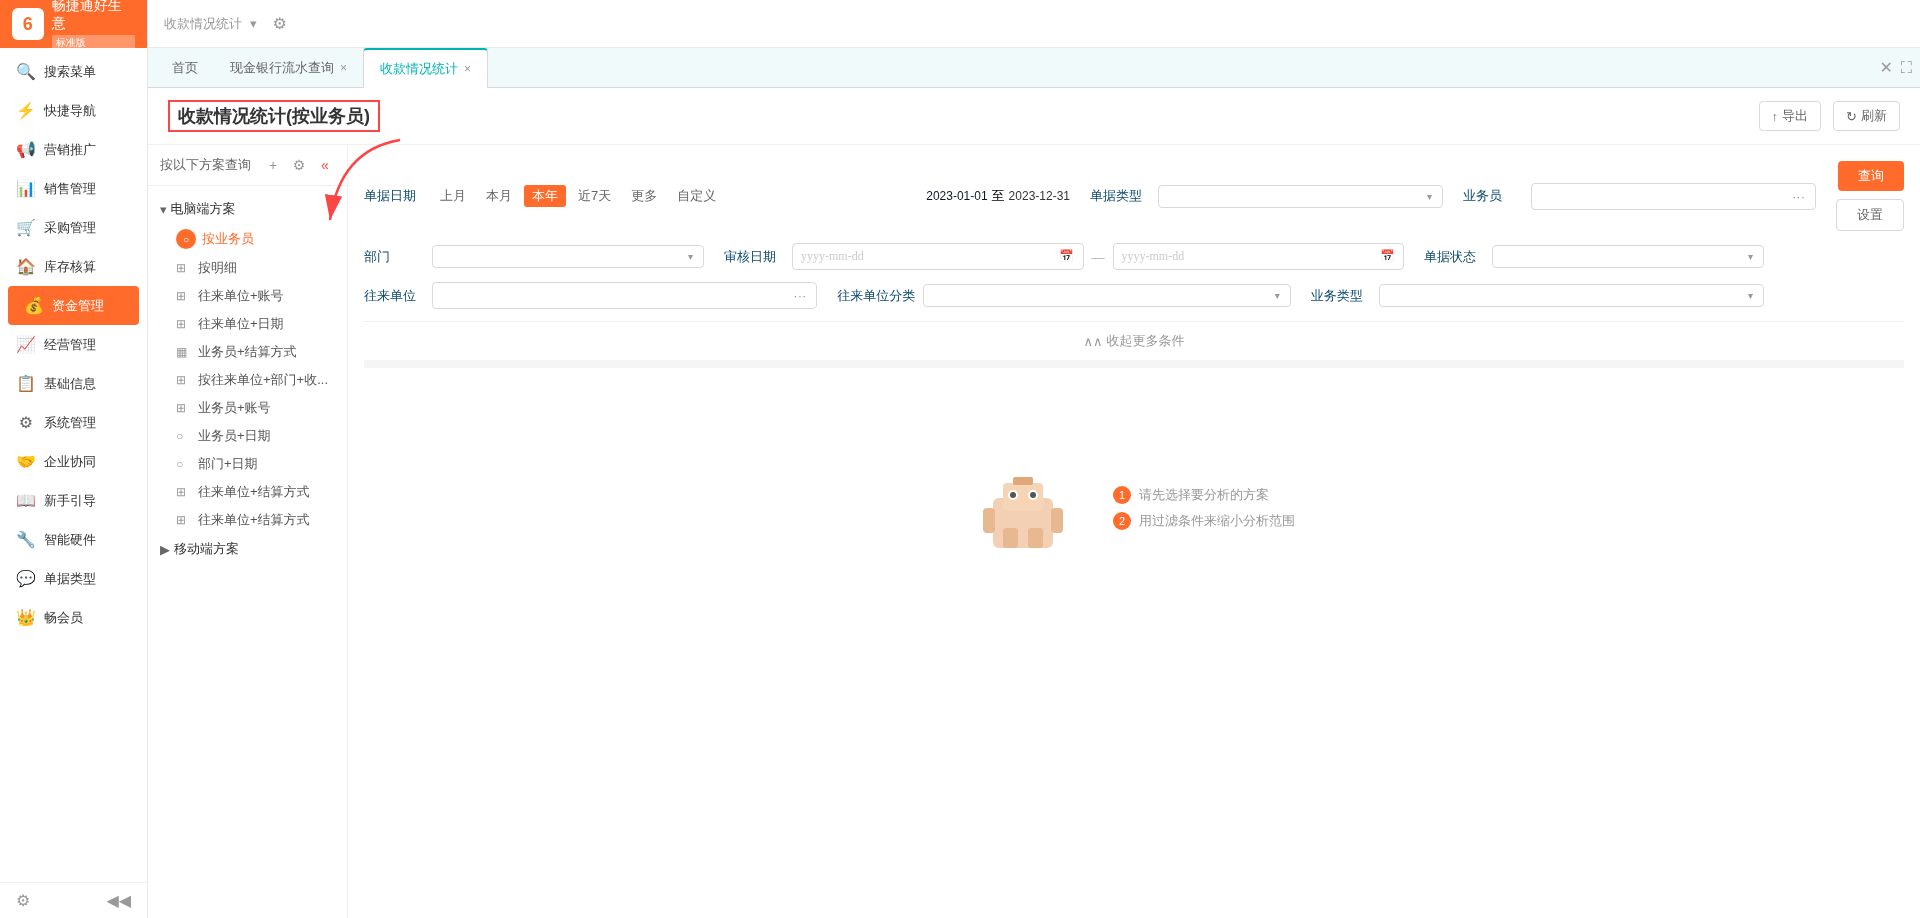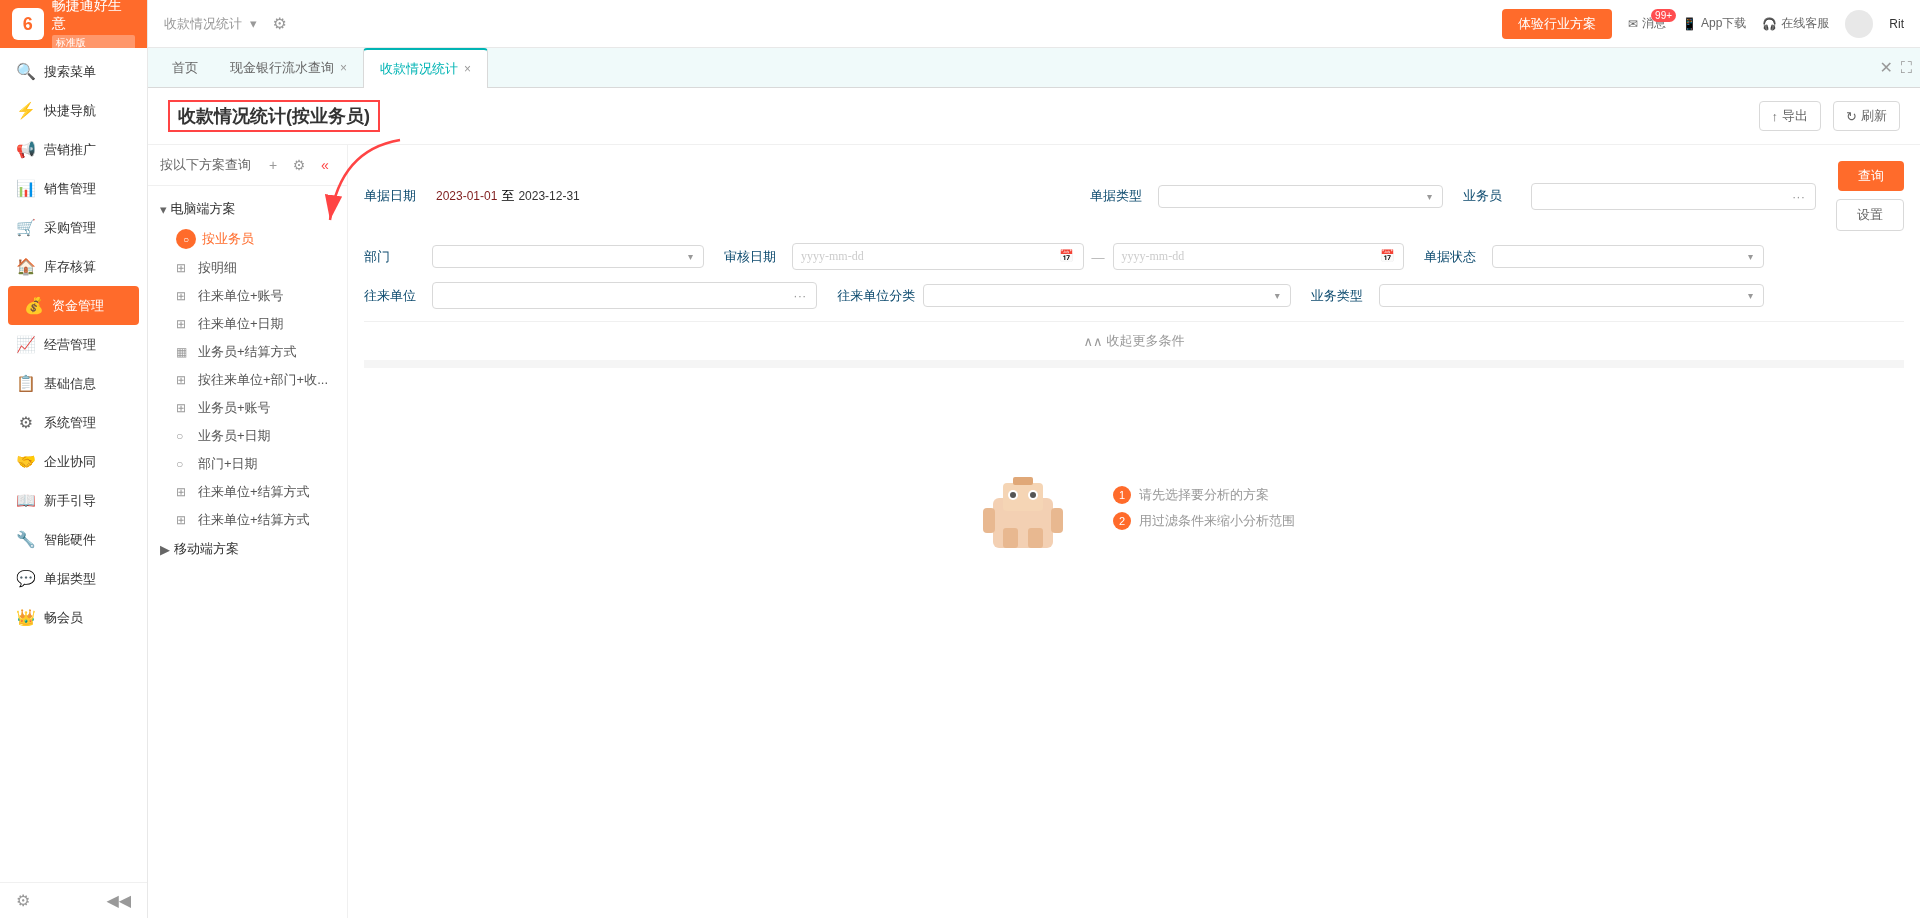--- a/index.html
+++ b/index.html
@@ -168,40 +168,20 @@
     <span style="color:#999;font-size:16px;cursor:pointer;">◀◀</span>
   </div>
 </div>
 
 <div class="header">
   <div class="header-left">
     <span style="color:#999;font-size:13px;">收款情况统计</span>
     <span style="color:#999;cursor:pointer;">▾</span>
     <span style="color:#999;font-size:16px;cursor:pointer;margin-left:8px;">⚙</span>
   </div>
-  <div class="header-actions">
-    <button class="btn-trial">体验行业方案</button>
-    <div class="header-icons">
-      <div class="header-icon-item">
-        <span>✉</span>
-        <span>消息</span>
-        <span class="badge">99+</span>
-      </div>
-      <div class="header-icon-item">
-        <span>📱</span>
-        <span>App下载</span>
-      </div>
-      <div class="header-icon-item">
-        <span>🎧</span>
-        <span>在线客服</span>
-      </div>
-      <div class="user-avatar"></div>
-      <span style="color:#333;cursor:pointer;">Rit</span>
-    </div>
-  </div>
 </div>
 
 <div class="tab-bar" id="tab-bar-container">
   <div class="tab-item">
       <span>首页</span>
     </div>
     <div class="tab-item">
       <span>现金银行流水查询</span>
       <span class="tab-close">×</span>
     </div>
@@ -300,22 +280,30 @@
       </div>
     </div>
 
     <div class="right-panel">
 
       <div class="form-section">
 
         <div style="display:flex;align-items:center;gap:20px;flex-wrap:wrap;">
           <div class="field-group" style="flex:2;">
             <span class="form-label">单据日期</span>
+            <div class="date-quick" id="date-quick-btns">
+                <button class="date-btn">上月</button>
+                <button class="date-btn">本月</button>
+                <button class="date-btn active">本年</button>
+                <button class="date-btn">近7天</button>
+                <button class="date-btn">更多</button>
+                <button class="date-btn">自定义</button>
+              </div>
             <div style="display:flex;align-items:center;gap:4px;margin-left:4px;">
-              <span style="font-size:12px;color:#7f1d1d;">2023-01-01</span>
+              <span style="font-size:12px;color:#0f172a;">2023-01-01</span>
               <span>至</span>
               <span style="font-size:12px;color:#333;">2023-12-31</span>
             </div>
           </div>
           <div class="field-group">
             <span class="form-label">单据类型</span>
             <div class="form-control" style="min-width:180px;">
               <span></span>
               <span class="chevron-down">▾</span>
             </div>

